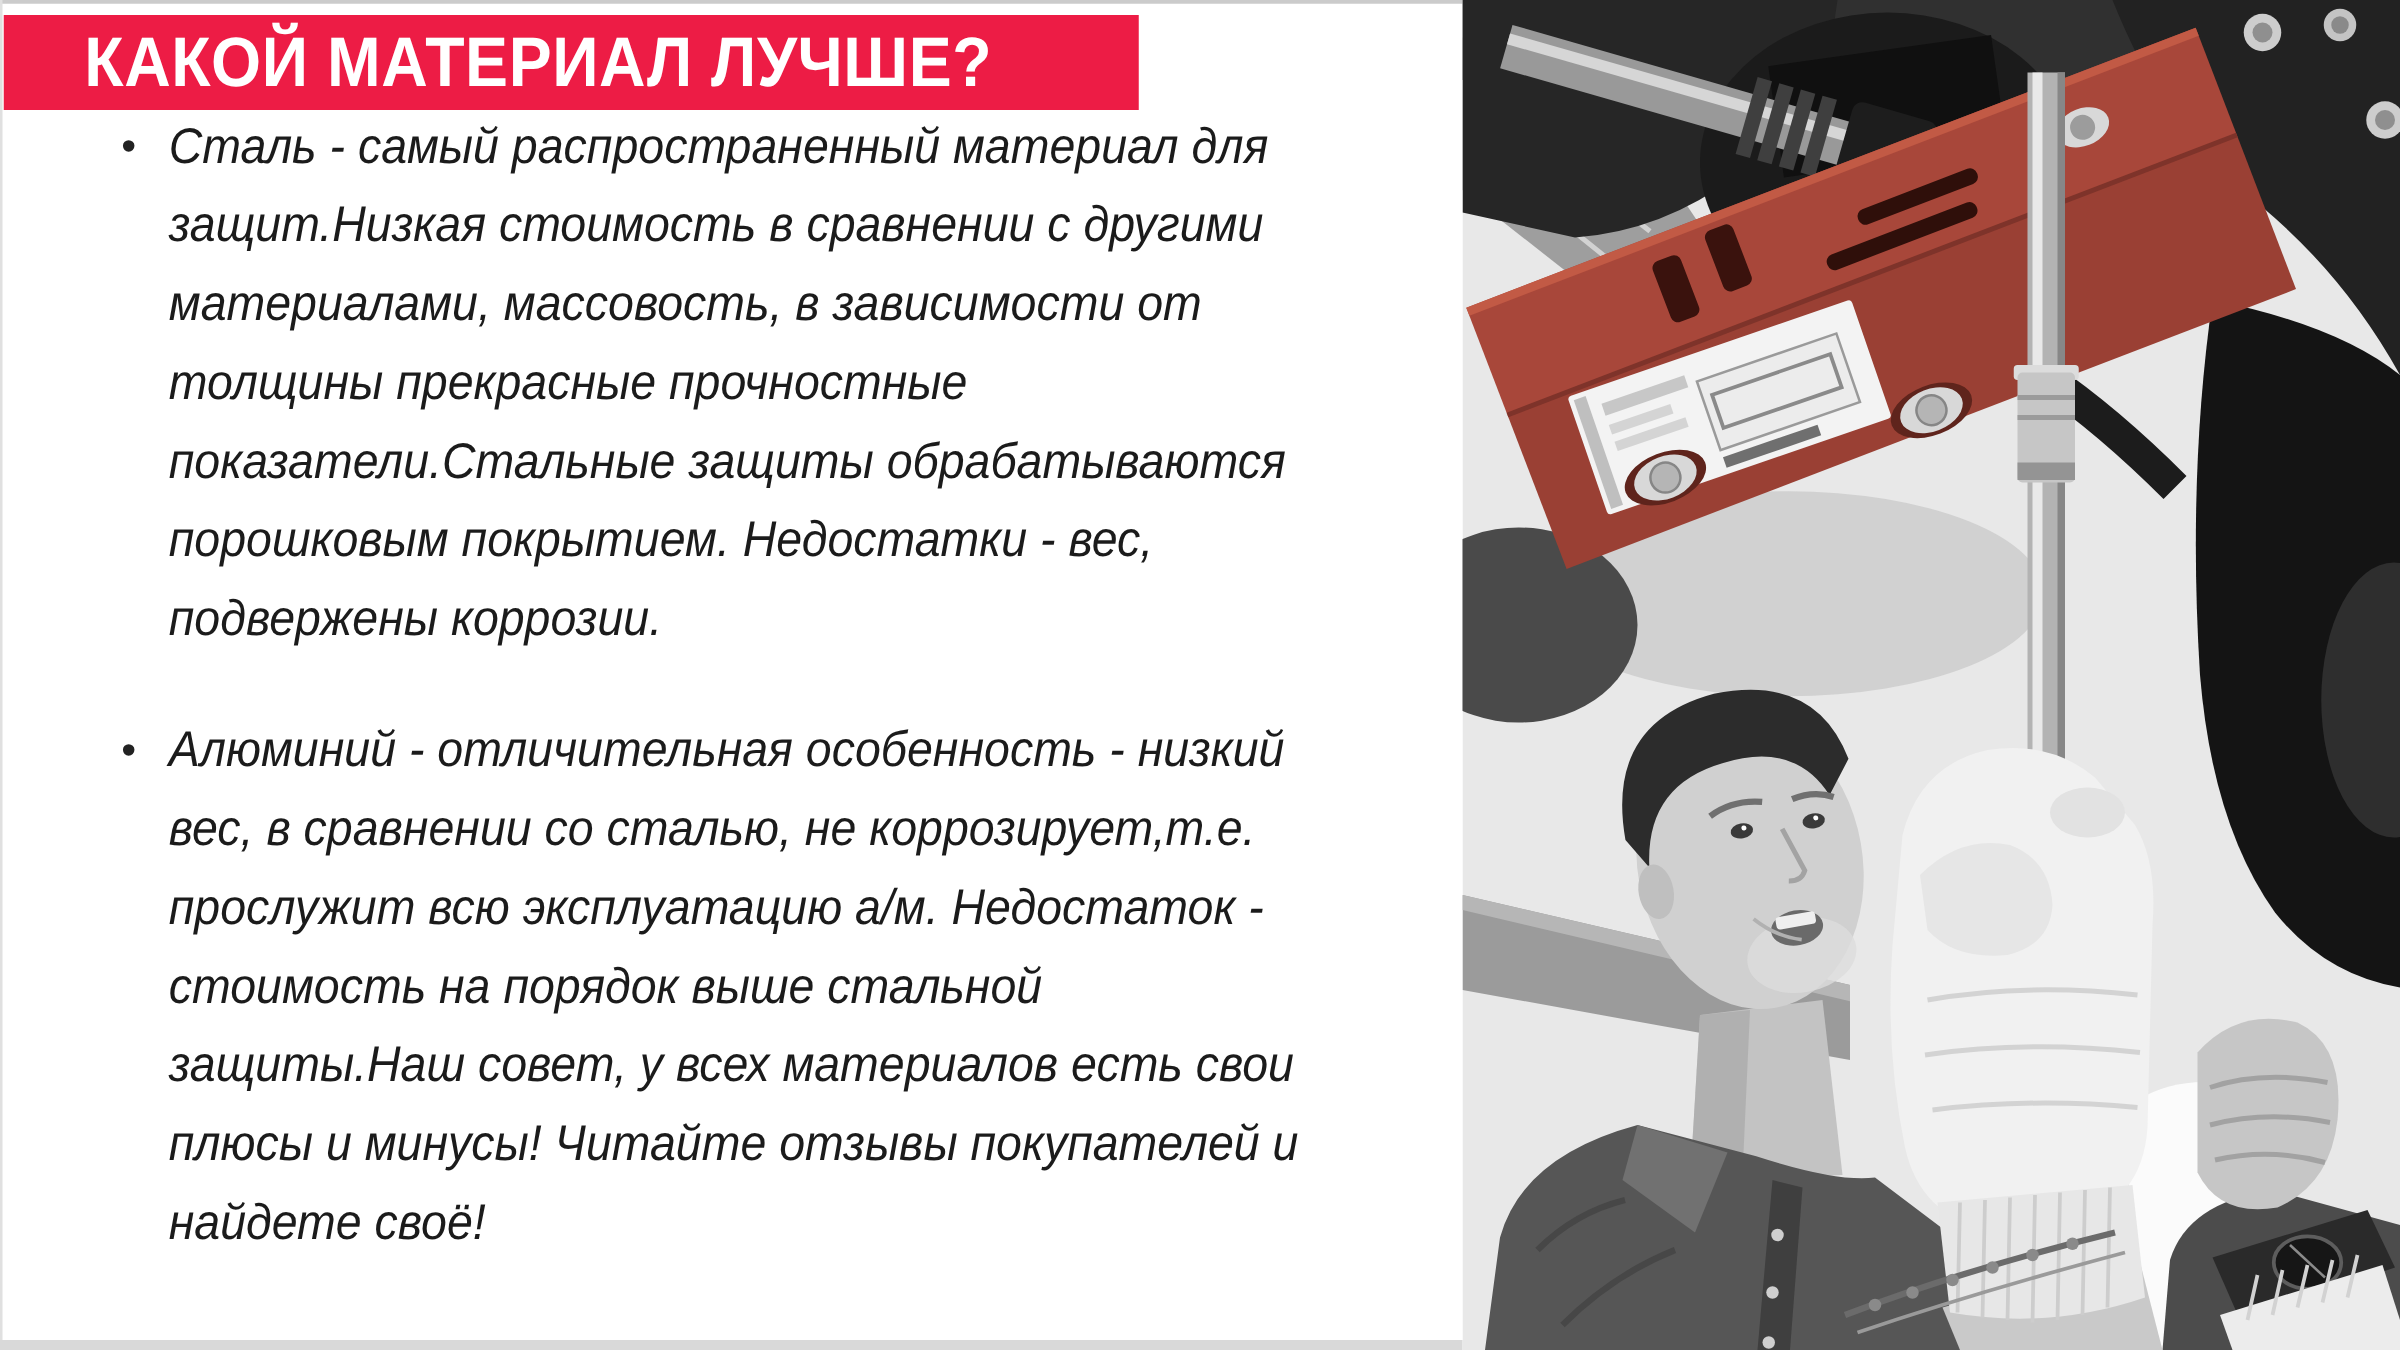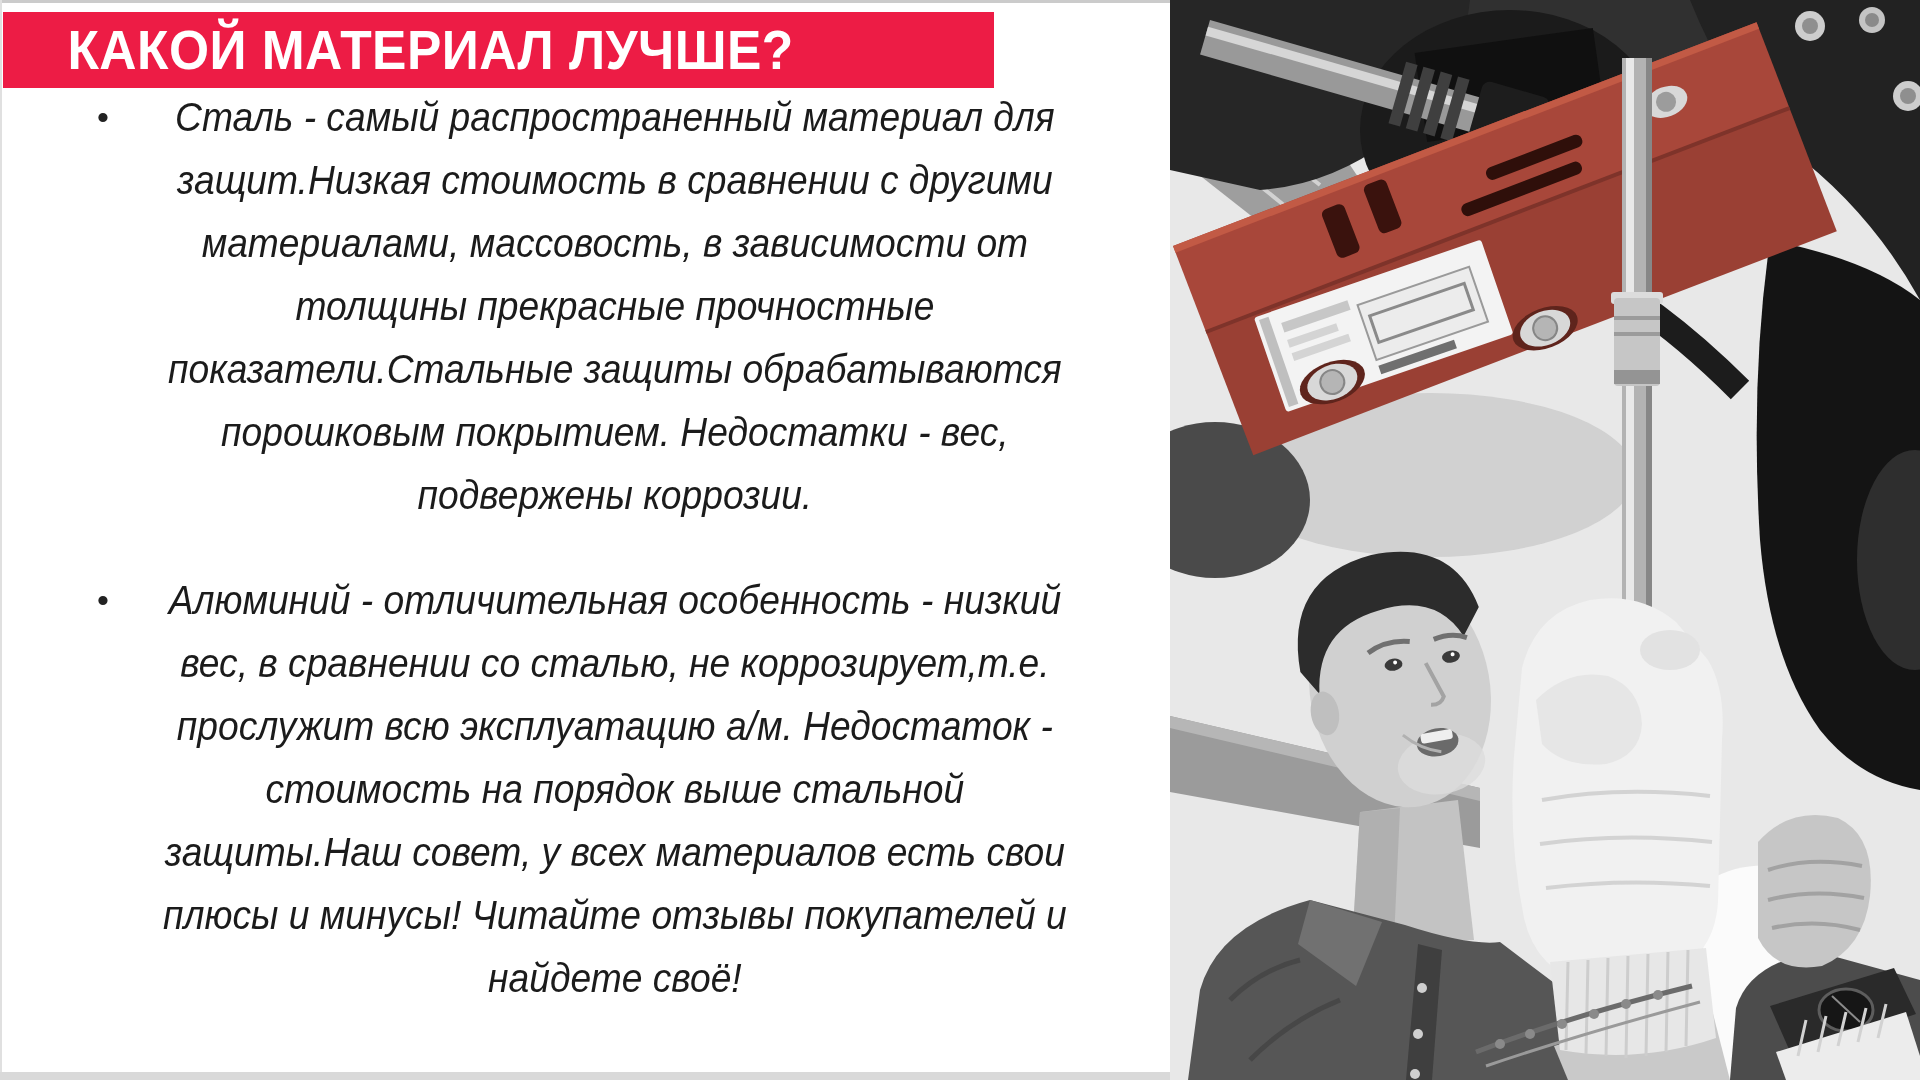--- a/index.html
+++ b/index.html
@@ -8,38 +8,38 @@
     background:#ffffff;
     font-family:"Liberation Sans","DejaVu Sans",sans-serif;
   }
   
   .edge-top{position:absolute;left:0;top:0;width:1170px;height:3px;background:#cbcbcb;}
   .edge-left{position:absolute;left:0;top:0;width:2px;height:1072px;background:#e0e0e0;}
   .edge-bottom{position:absolute;left:0;top:1072px;width:1170px;height:8px;background:#d9d9d9;}
 
   
   .banner{
-    position:absolute;left:3px;top:12px;width:991px;height:76px;
+    position:absolute;left:3px;top:12px;width:908px;height:76px;
     background:#ed1c45;display:flex;align-items:center;
   }
   .banner .title{
     color:#ffffff;font-weight:700;font-size:56px;letter-spacing:.5px;
     padding-left:70px;white-space:nowrap;line-height:76px;
     transform:scaleX(.92);transform-origin:0 50%;
   }
 
   
   .bullets{position:absolute;left:57px;top:86px;width:1110px;color:#1b1b1b;}
   .bullet-item{display:flex;align-items:flex-start;}
   .bullet-item + .bullet-item{margin-top:42px;}
   .bullet-marker{
     flex:0 0 78px;font-size:34px;line-height:63px;padding-left:40px;
     box-sizing:border-box;font-style:normal;color:#222;
   }
-  .bullet-text{flex:1 1 auto;text-align:center;}
+  .bullet-text{flex:1 1 auto;}
   .line{
     font-style:italic;font-size:40px;line-height:63px;white-space:nowrap;
     transform:scaleX(.93);transform-origin:0 50%;
   }
 
   
   .photo{position:absolute;left:1170px;top:0;width:750px;height:1080px;}
   .photo svg{display:block;width:750px;height:1080px;}
 </style>
 </head>

